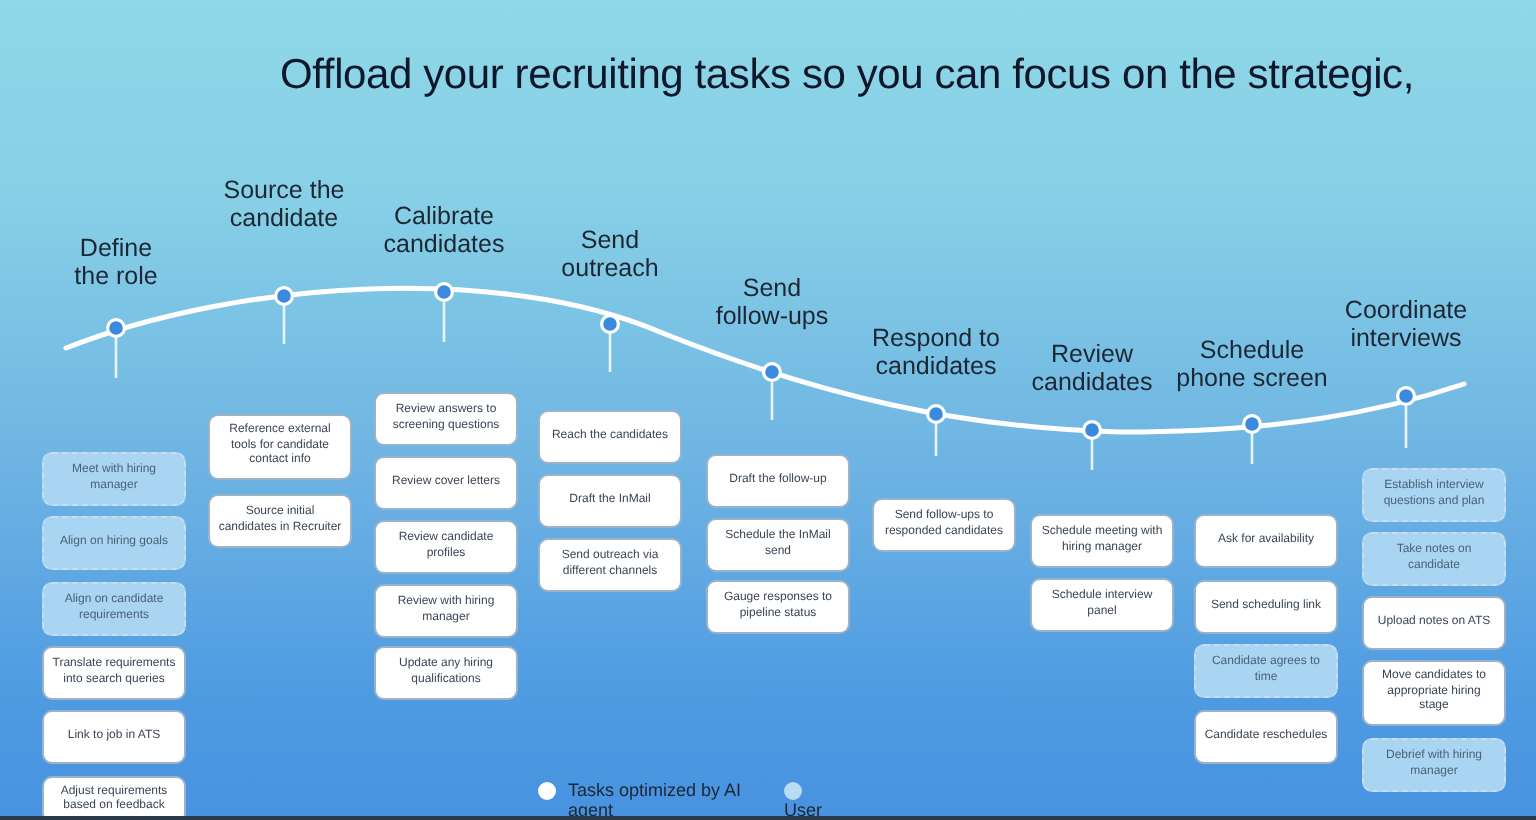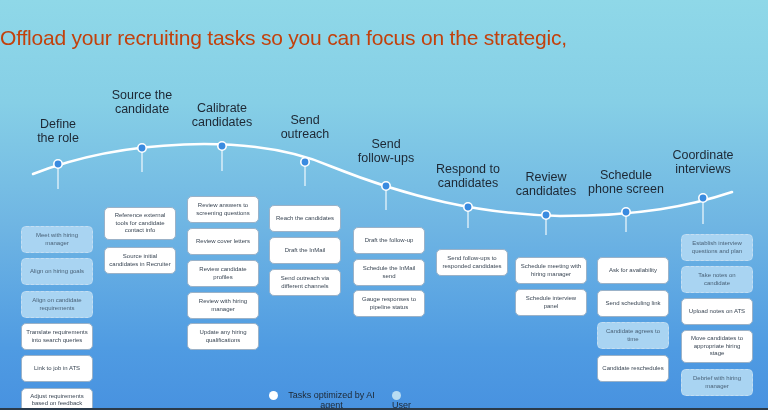--- a/index.html
+++ b/index.html
@@ -5,37 +5,37 @@
   * { box-sizing: border-box; margin: 0; padding: 0; }
   html, body { width: 768px; height: 410px; overflow: hidden; }
   body {
     font-family: "Liberation Sans", sans-serif;
     background: linear-gradient(180deg, #8fd8e8 0%, #86cfe6 25%, #6fb5e3 55%, #4f9be2 85%, #4892e0 100%);
     position: relative;
     color: #1d2733;
   }
   .title {
     position: absolute; left: 0; top: 24px; width: 707px;
-    text-align: left; font-size: 21px; line-height: 28px; color: #c2410c;
+    text-align: right; font-size: 21px; line-height: 28px; color: #0f172a;
     letter-spacing: -0.2px;
   }
   .title div { white-space: nowrap; }
   svg.curve { position: absolute; left: 0; top: 0; }
   .stage-label {
     position: absolute; text-align: center; font-size: 12.5px; line-height: 14px;
     color: #1d2733; transform: translateX(-50%); white-space: nowrap;
   }
   .box {
     position: absolute; width: 72px; border-radius: 5px;
     font-size: 6px; line-height: 7.5px; color: #3a4654; text-align: center;
     display: flex; align-items: center; justify-content: center; padding: 2px 4px;
   }
   .box.ai { background: #ffffff; border: 1px solid #9bb2c8; }
   .box.user { background: #a9d4f2; border: 1px dashed #c5def2; color: #4a6278; }
-  .legend { position: absolute; top: 390px; font-size: 9px; line-height: 10px; color: #1d2733; display: flex; align-items: flex-start; text-align: center; }
+  .legend { position: absolute; top: 390px; font-size: 9px; line-height: 10px; color: #1d2733; display: flex; align-items: flex-start; }
   .legend .dot { width: 9px; height: 9px; border-radius: 50%; margin-right: 6px; margin-top: 1px; flex: none; }
   .legend .dot.ai { background: #ffffff; }
   .legend .dot.user { background: #b8dcf2; }
   .bottom-bar { position: absolute; left: 0; top: 408px; width: 768px; height: 2px; background: #2a3a4a; }
 </style>
 </head>
 <body>
 
 <div class="title">
   <div>Offload your recruiting tasks so you can focus on the strategic,</div>

